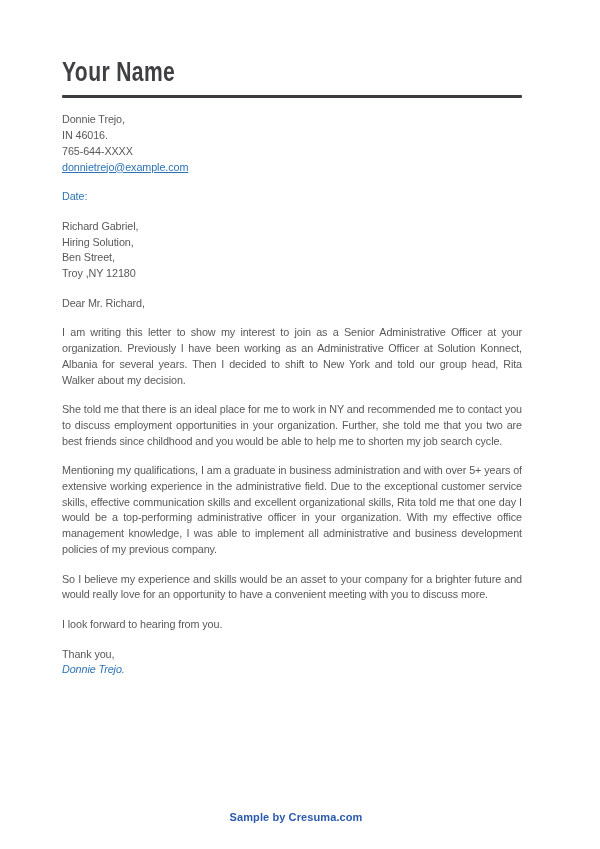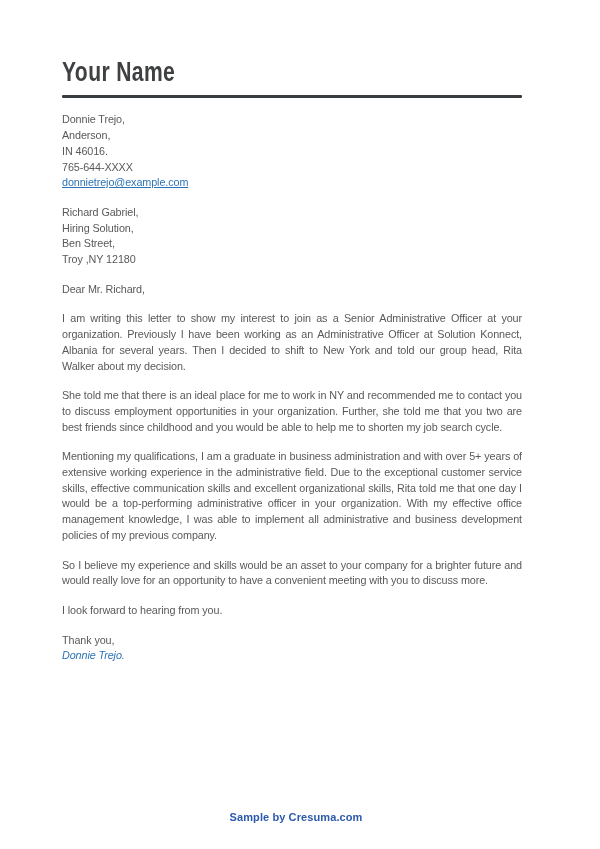--- a/index.html
+++ b/index.html
@@ -88,28 +88,30 @@
 
 <div class="page">
 
   <div class="letter-header">
     <div class="header-name">Your Name</div>
     <div class="header-rule"></div>
   </div>
 
   <div class="sender-block block">
     <span class="addr-line">Donnie Trejo,</span>
-    <span class="addr-line">Anderson,</span>
     <span class="addr-line">IN 46016.</span>
     <span class="addr-line">765-644-XXXX</span>
     <span class="addr-line">
       <a class="email-link body-text">donnietrejo@example.com</a>
     </span>
   </div>
 
+  <div class="block">
+    <span class="addr-line date-label">Date:</span>
+  </div>
 
   <div class="block">
     <span class="addr-line">Richard Gabriel,</span>
     <span class="addr-line">Hiring Solution,</span>
     <span class="addr-line">Ben Street,</span>
     <span class="addr-line">Troy ,NY 12180</span>
   </div>
 
   <div class="block">
     <span class="addr-line">Dear Mr. Richard,</span>

